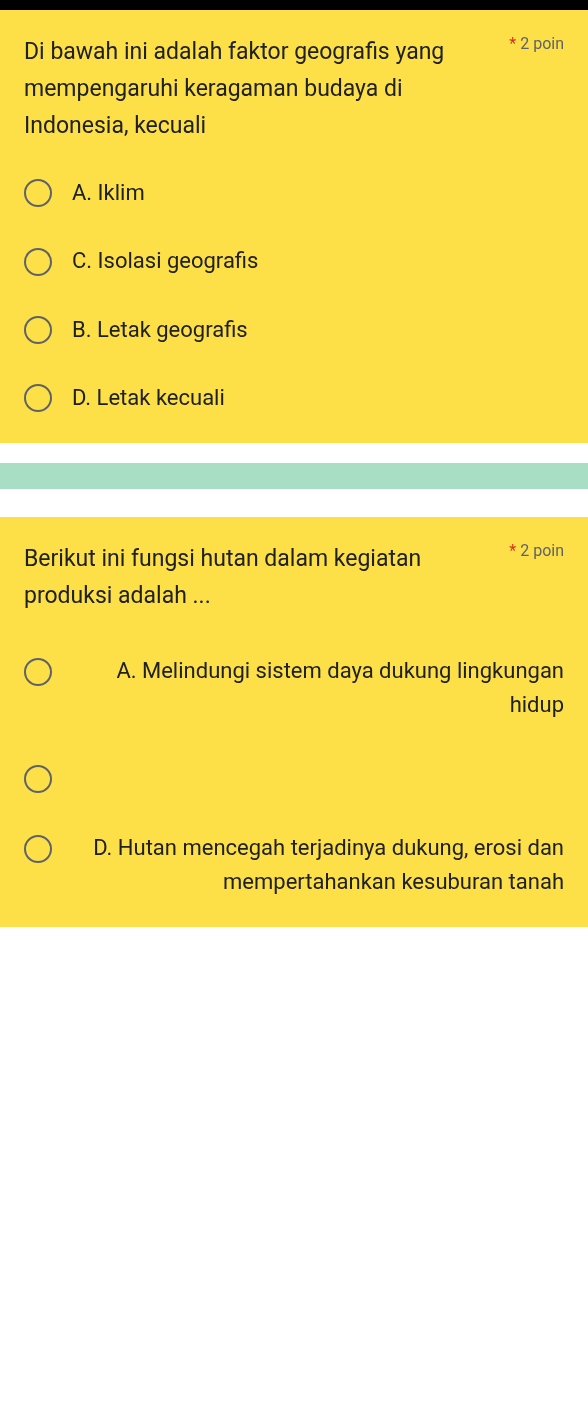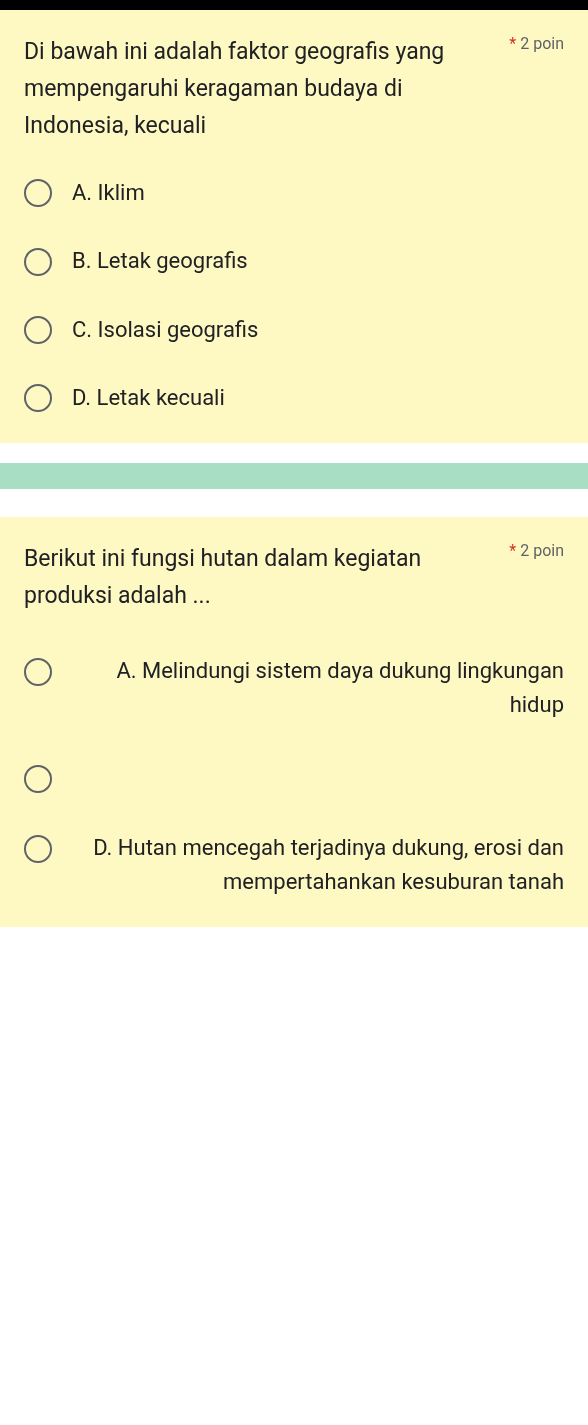--- a/index.html
+++ b/index.html
@@ -6,21 +6,21 @@
   body {
     font-family: Roboto, Arial, sans-serif;
     background: #fff;
     width: 588px;
   }
   .topbar {
     height: 10px;
     background: #000;
   }
   .card {
-    background: #fef9c3;
+    background: #fde047;
     padding: 24px 24px 28px 24px;
   }
   .q-header {
     display: flex;
     align-items: flex-start;
     margin-bottom: 32px;
   }
   .q-text {
     font-size: 23px;
     color: #202124;
@@ -90,27 +90,27 @@
     <label class="option">
       <span class="radio-shell">
           <span class="radio-circle"></span>
         </span>
       <span class="opt-label">A. Iklim</span>
     </label>
     <label class="option">
       <span class="radio-shell">
           <span class="radio-circle"></span>
         </span>
-      <span class="opt-label">B. Letak geografis</span>
+      <span class="opt-label">C. Isolasi geografis</span>
     </label>
     <label class="option">
       <span class="radio-shell">
           <span class="radio-circle"></span>
         </span>
-      <span class="opt-label">C. Isolasi geografis</span>
+      <span class="opt-label">B. Letak geografis</span>
     </label>
     <label class="option">
       <span class="radio-shell">
           <span class="radio-circle"></span>
         </span>
       <span class="opt-label">D. Letak kecuali</span>
     </label>
   </div>
 </div>
 

